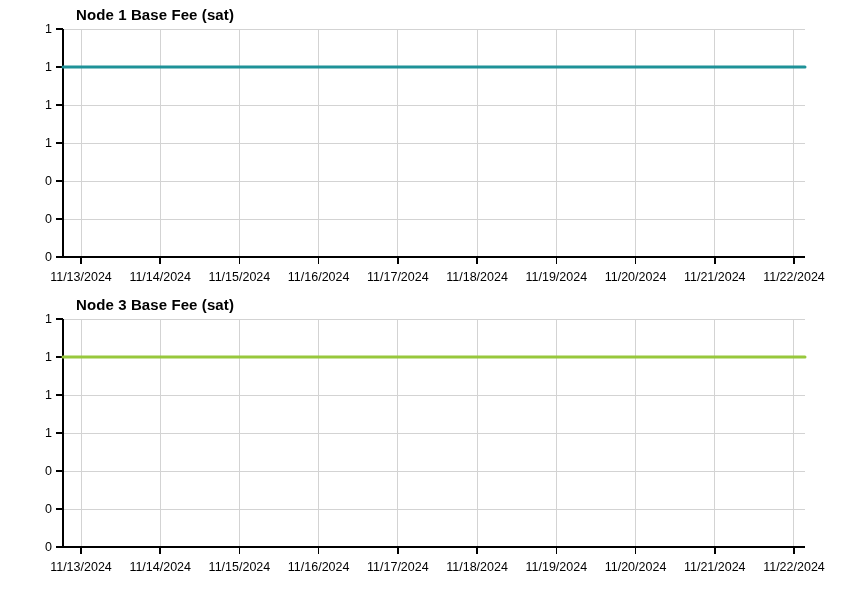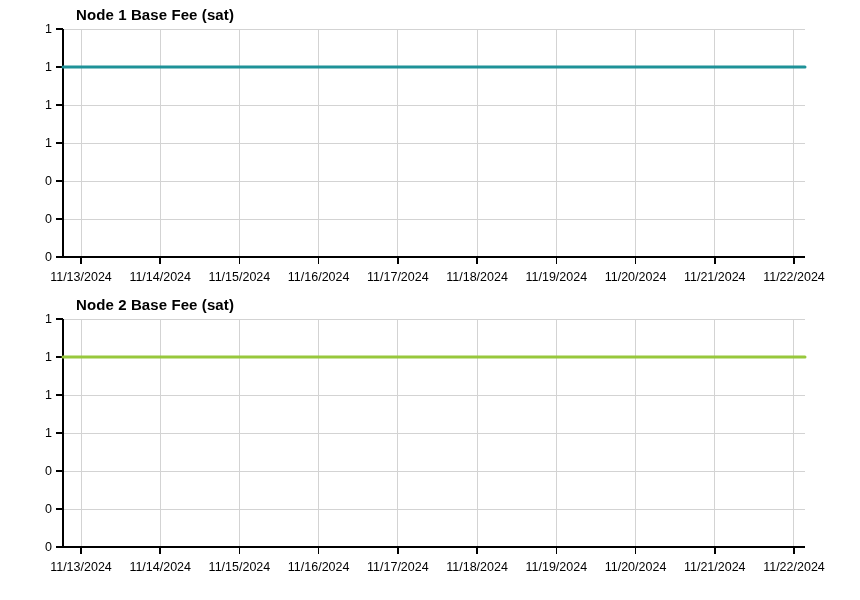--- a/index.html
+++ b/index.html
@@ -107,21 +107,21 @@
           <text x="52" y="143" text-anchor="end" dominant-baseline="central">1</text>
           <text x="52" y="181" text-anchor="end" dominant-baseline="central">0</text>
           <text x="52" y="219" text-anchor="end" dominant-baseline="central">0</text>
           <text x="52" y="257" text-anchor="end" dominant-baseline="central">0</text>
         </g>
         <line x1="63" y1="67" x2="805" y2="67" stroke="#1e9298" stroke-width="3" stroke-linecap="round"></line>
       </svg>
   </figure>
 
   <figure class="chart" id="chart-1" style="margin:0;">
-    <div class="chart-title">Node 2 Base Fee (sat)</div>
+    <div class="chart-title">Node 3 Base Fee (sat)</div>
     <svg id="chart-svg-1" width="860" height="290">
         <g stroke="#d3d3d3" stroke-width="1" shape-rendering="crispEdges">
           <line x1="81" y1="29" x2="81" y2="257"></line>
           <line x1="160.22" y1="29" x2="160.22" y2="257"></line>
           <line x1="239.44" y1="29" x2="239.44" y2="257"></line>
           <line x1="318.65999999999997" y1="29" x2="318.65999999999997" y2="257"></line>
           <line x1="397.88" y1="29" x2="397.88" y2="257"></line>
           <line x1="477.1" y1="29" x2="477.1" y2="257"></line>
           <line x1="556.3199999999999" y1="29" x2="556.3199999999999" y2="257"></line>
           <line x1="635.54" y1="29" x2="635.54" y2="257"></line>

